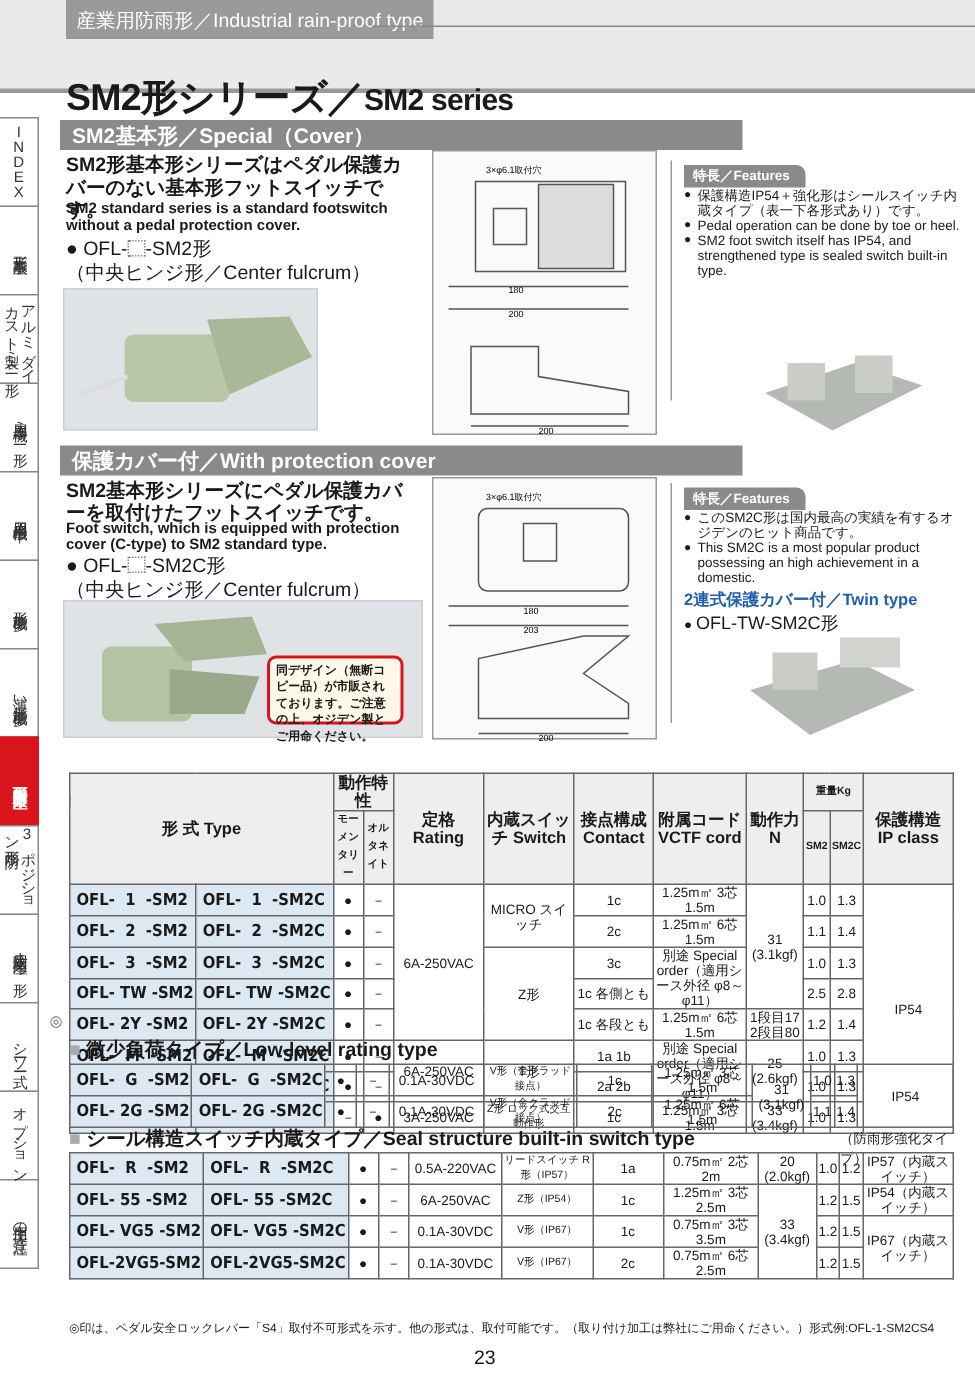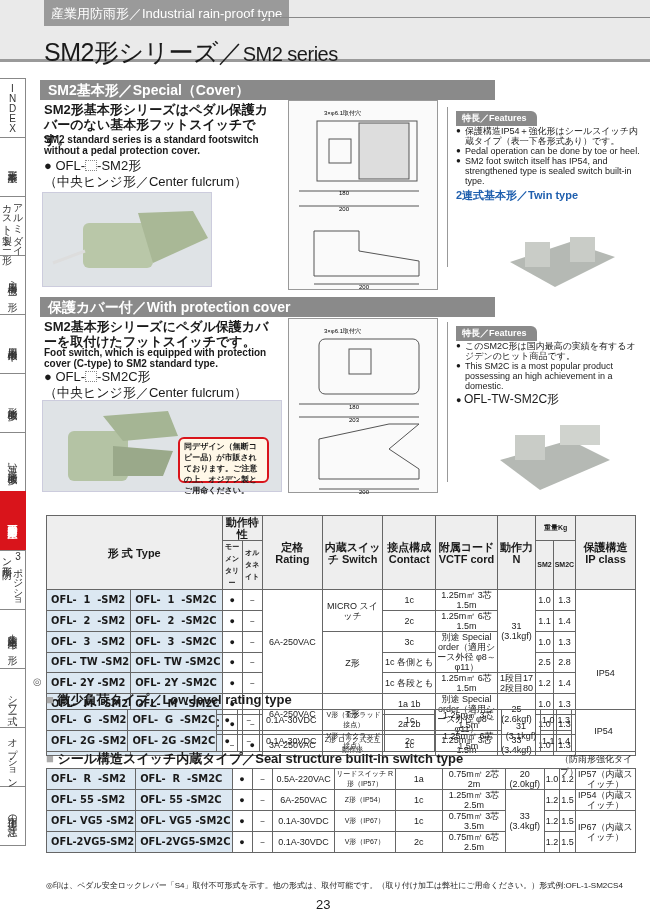--- a/index.html
+++ b/index.html
@@ -1,20 +1,20 @@
 <!DOCTYPE html>
 <html><head>
 <meta charset="utf-8">
 <style>
 *{box-sizing:border-box;margin:0;padding:0}
 body{width:650px;height:923px;background:#fff;font-family:"Liberation Sans","DejaVu Sans",sans-serif;color:#1a1a1a;position:relative;overflow:hidden}
 .hdr{position:absolute;left:0;top:0;width:650px;height:62px;background:#eaeaea;border-bottom:3px solid #9a9a9a}
 .cat{position:absolute;left:44px;top:0;height:26px;padding:0 7px;background:#9a9a9a;color:#fff;font-size:13px;line-height:28px}
 .catline{position:absolute;left:248px;right:0;top:17px;border-top:1px solid #888}
-.title{position:absolute;left:44px;top:36px;font-size:25px;font-weight:normal;letter-spacing:-0.5px}
+.title{position:absolute;left:44px;top:48px;font-size:25px;font-weight:bold;letter-spacing:-0.5px}
 .title .en{font-size:20px}
 .tabs{position:absolute;left:0;top:78px;width:26px}
 .tab{width:26px;border:1px solid #888;border-left:none;background:#fff;font-size:10px;display:flex;align-items:center;justify-content:center;writing-mode:vertical-rl;text-orientation:upright;letter-spacing:-1px;color:#333;margin-bottom:-1px;line-height:11px}
 .tab.active{background:#d9141b;color:#fff;font-weight:bold;border-color:#d9141b}
 .secbar{position:absolute;left:40px;width:455px;height:20px;background:#8a8a8a;color:#fff;font-size:14px;font-weight:bold;line-height:21px;padding-left:8px}
 .jtxt{position:absolute;left:44px;font-size:13px;font-weight:bold;line-height:15px;width:225px}
 .etxt{position:absolute;left:44px;font-size:10px;font-weight:bold;line-height:11px;width:225px}
 .model{position:absolute;left:44px;font-size:13px;line-height:16px}
 .model .box{display:inline-block;width:12px;height:11px;border:1px dotted #888;vertical-align:-1px}
 .photo{position:absolute;left:42px;background:#dfe3e6;border:1px solid #ccd}
@@ -89,21 +89,20 @@
       <text x="35" y="14" font-size="6">3×φ6.1取付穴</text>
     </svg>
 </div>
 <div class="feat" style="top:107px;height:160px">
   <span class="ftag">特長／Features</span>
   <ul>
     <li>保護構造IP54＋強化形はシールスイッチ内蔵タイプ（表一下各形式あり）です。</li>
     <li>Pedal operation can be done by toe or heel.</li>
     <li>SM2 foot switch itself has IP54, and strengthened type is sealed switch built-in type.</li>
   </ul>
-  <div class="twin">2連式基本形／Twin type</div>
 </div>
 <svg style="position:absolute;left:490px;top:232px" width="140" height="60">
     <path d="M20 30 L80 10 L125 25 L65 55 Z" fill="#b5b9b4"></path>
     <rect x="35" y="10" width="25" height="25" fill="#c9ccc7"></rect>
     <rect x="80" y="5" width="25" height="25" fill="#c9ccc7"></rect>
   </svg>
 
 <div class="secbar" style="top:297px">保護カバー付／With protection cover</div>
 <div class="jtxt" style="top:319px">SM2基本形シリーズにペダル保護カバーを取付けたフットスイッチです。</div>
 <div class="etxt" style="top:347px">Foot switch, which is equipped with protection cover (C-type) to SM2 standard type.</div>
@@ -129,20 +128,21 @@
       <text x="70" y="175" font-size="6">200</text>
       <text x="35" y="14" font-size="6">3×φ6.1取付穴</text>
     </svg>
 </div>
 <div class="feat" style="top:322px;height:160px">
   <span class="ftag">特長／Features</span>
   <ul>
     <li>このSM2C形は国内最高の実績を有するオジデンのヒット商品です。</li>
     <li>This SM2C is a most popular product possessing an high achievement in a domestic.</li>
   </ul>
+  <div class="twin">2連式保護カバー付／Twin type</div>
   <div class="twinm">OFL-TW-SM2C形</div>
 </div>
 <svg style="position:absolute;left:470px;top:420px" width="150" height="75">
     <path d="M30 40 L100 20 L140 40 L70 70 Z" fill="#b5b9b4"></path>
     <rect x="45" y="15" width="30" height="25" fill="#c9ccc7"></rect>
     <rect x="90" y="5" width="40" height="20" fill="#d0d3ce"></rect>
   </svg>
 
 <div class="subh" style="top:525px">SM2形 SM2C形シリーズ／SM2 SM2C series</div>
 <table style="top:515px">

